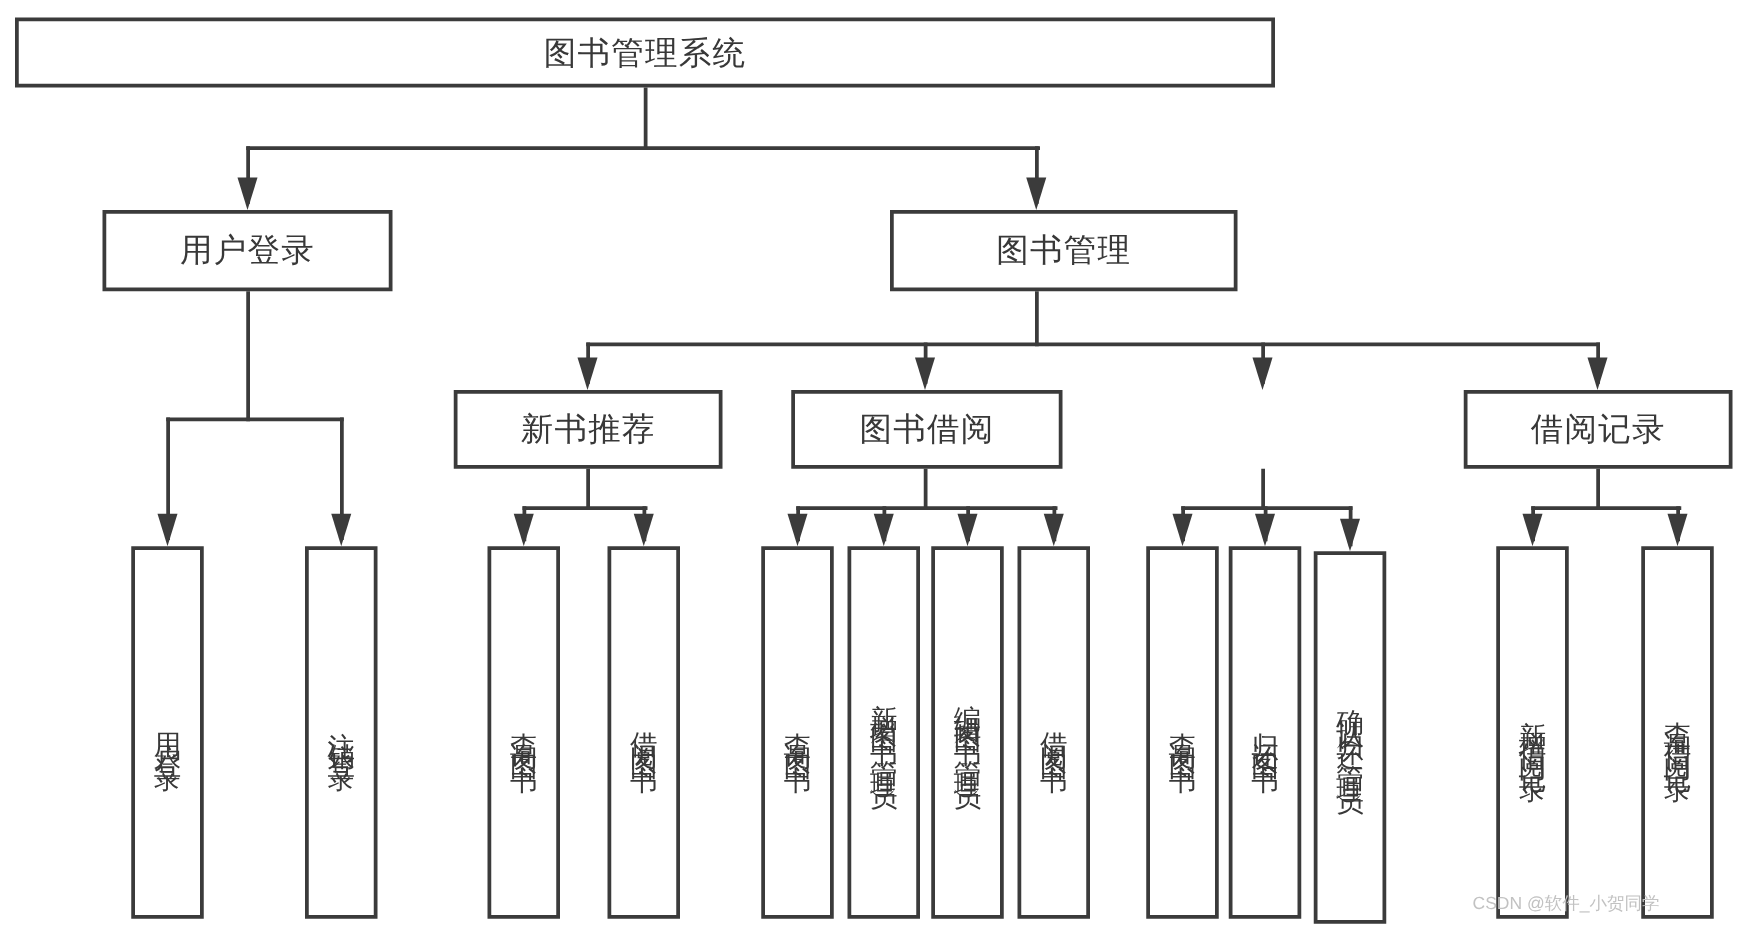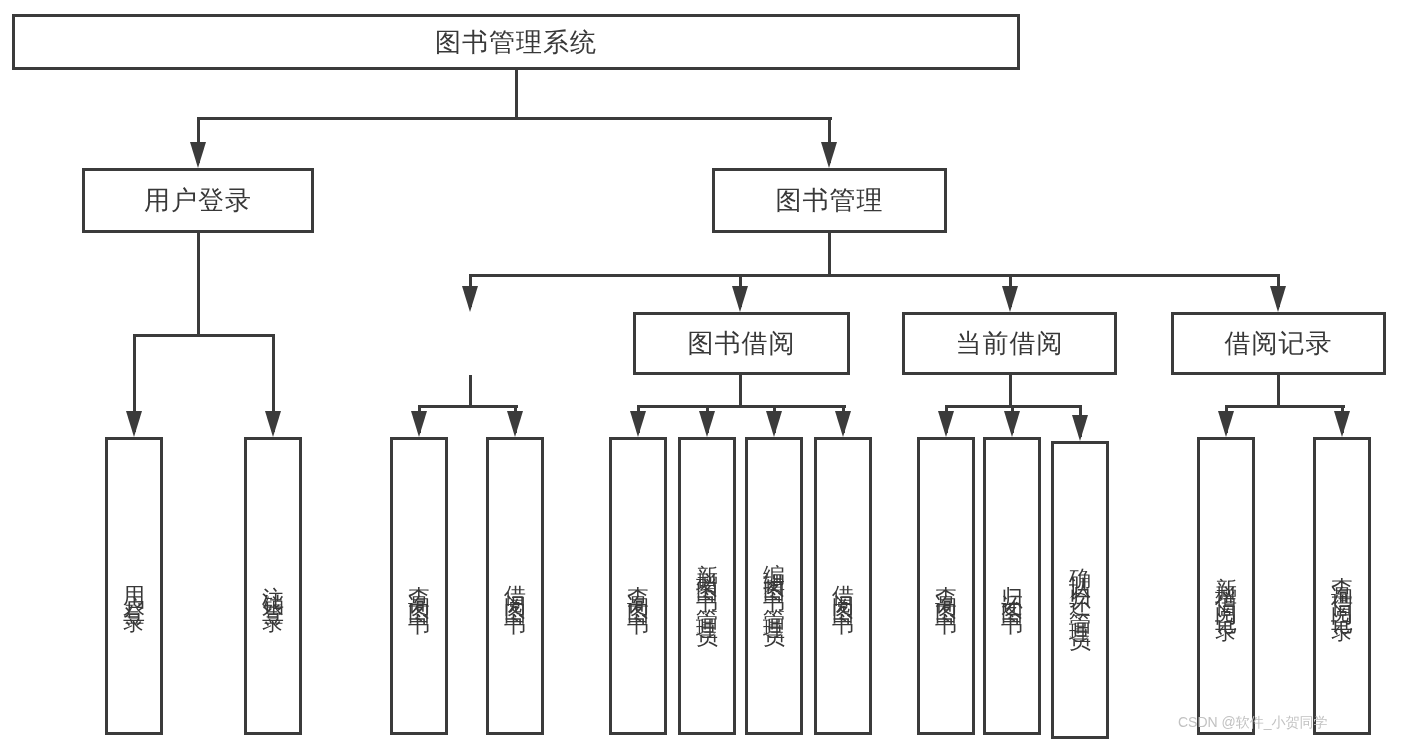--- a/index.html
+++ b/index.html
@@ -67,21 +67,21 @@
   <div class="vline" style="left:515px;top:70px;height:48px"></div>
   <div class="hline" style="left:197px;top:117px;width:635px"></div>
   <div class="vline" style="left:197px;top:117px;height:46px"></div>
   <div class="vline" style="left:828px;top:117px;height:46px"></div>
   <div class="arrow" style="left:190px;top:142px"></div>
   <div class="arrow" style="left:821px;top:142px"></div>
 
   <div class="box" style="left:82px;top:168px;width:232px;height:65px">
     <span class="lbl">用户登录</span>
   </div>
-  <div class="box" style="left:712px;top:168px;width:235px;height:65px">
+  <div class="box" style="left:712px;top:168px;width:278px;height:65px">
     <span class="lbl">图书管理</span>
   </div>
 
   <div class="vline" style="left:197px;top:233px;height:104px"></div>
   <div class="hline" style="left:133px;top:334px;width:142px"></div>
   <div class="vline" style="left:133px;top:334px;height:98px"></div>
   <div class="vline" style="left:272px;top:334px;height:98px"></div>
   <div class="arrow" style="left:126px;top:411px"></div>
   <div class="arrow" style="left:265px;top:411px"></div>
 
@@ -89,25 +89,25 @@
   <div class="hline" style="left:469px;top:274px;width:811px"></div>
   <div class="vline" style="left:469px;top:274px;height:33px"></div>
   <div class="vline" style="left:739px;top:274px;height:33px"></div>
   <div class="vline" style="left:1009px;top:274px;height:33px"></div>
   <div class="vline" style="left:1277px;top:274px;height:33px"></div>
   <div class="arrow" style="left:462px;top:286px"></div>
   <div class="arrow" style="left:732px;top:286px"></div>
   <div class="arrow" style="left:1002px;top:286px"></div>
   <div class="arrow" style="left:1270px;top:286px"></div>
 
+  <div class="box" style="left:363px;top:312px;width:215px;height:63px">
+    <span class="lbl">新书推荐</span>
+  </div>
   <div class="box" style="left:633px;top:312px;width:217px;height:63px">
     <span class="lbl">图书借阅</span>
-  </div>
-  <div class="box" style="left:902px;top:312px;width:215px;height:63px">
-    <span class="lbl">当前借阅</span>
   </div>
   <div class="box" style="left:1171px;top:312px;width:215px;height:63px">
     <span class="lbl">借阅记录</span>
   </div>
 
   <div class="vline" style="left:469px;top:375px;height:33px"></div>
   <div class="hline" style="left:418px;top:405px;width:100px"></div>
   <div class="vline" style="left:418px;top:405px;height:28px"></div>
   <div class="vline" style="left:514px;top:405px;height:28px"></div>
   <div class="arrow" style="left:411px;top:411px"></div>

